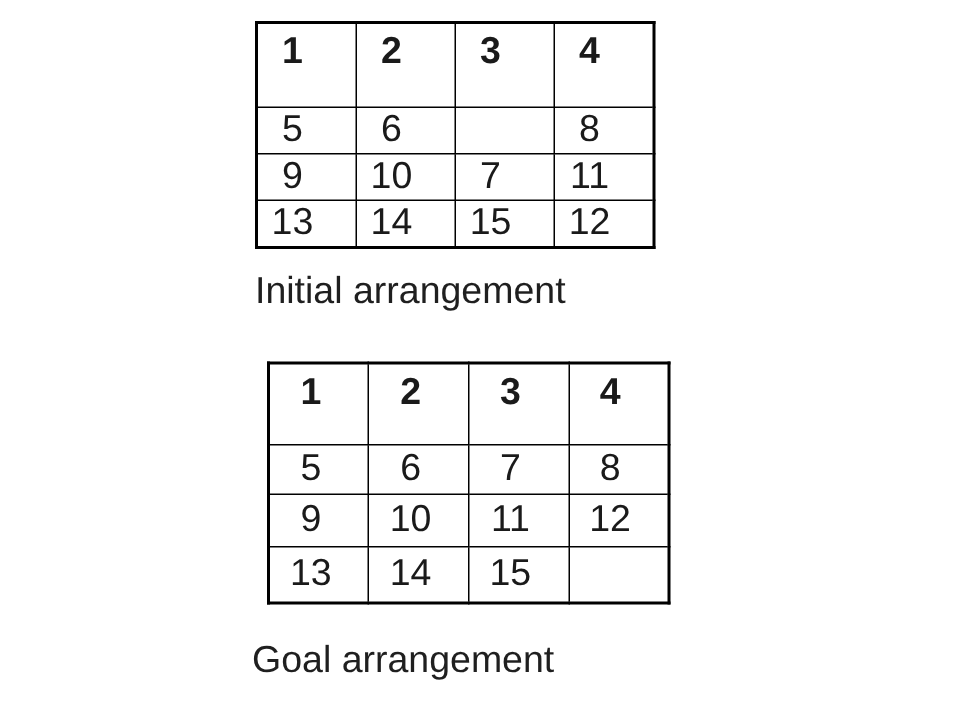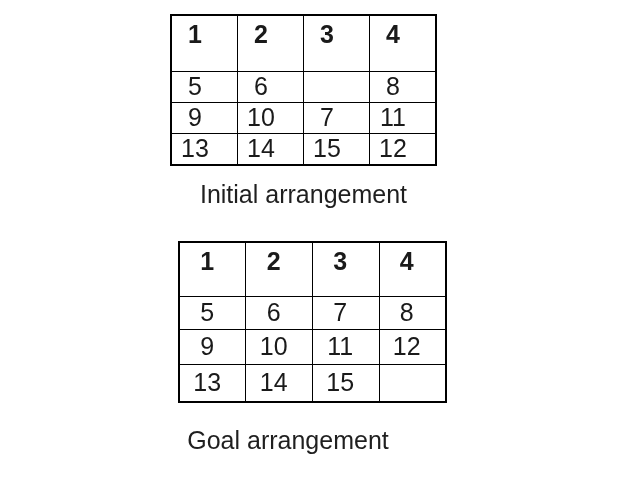--- a/index.html
+++ b/index.html
@@ -51,30 +51,30 @@
     top: 241px;
     width: 269px;
     height: 162px;
   }
   #table-goal th, #table-goal td { padding-right: 12px; }
   .caption {
     position: absolute;
     font-size: 25px;
     line-height: 28px;
     color: #1f1f1f;
-    text-align: center;
+    text-align: left;
     white-space: nowrap;
   }
   #caption-initial {
     left: 170px;
     top: 180px;
     width: 267px;
   }
   #caption-goal {
-    left: 152px;
+    left: 168px;
     top: 426px;
     width: 272px;
   }
 </style>
 </head>
 <body>
 
 <table id="table-initial" class="puzzle-table">
   <tbody>
       <tr style="height:56px;">

